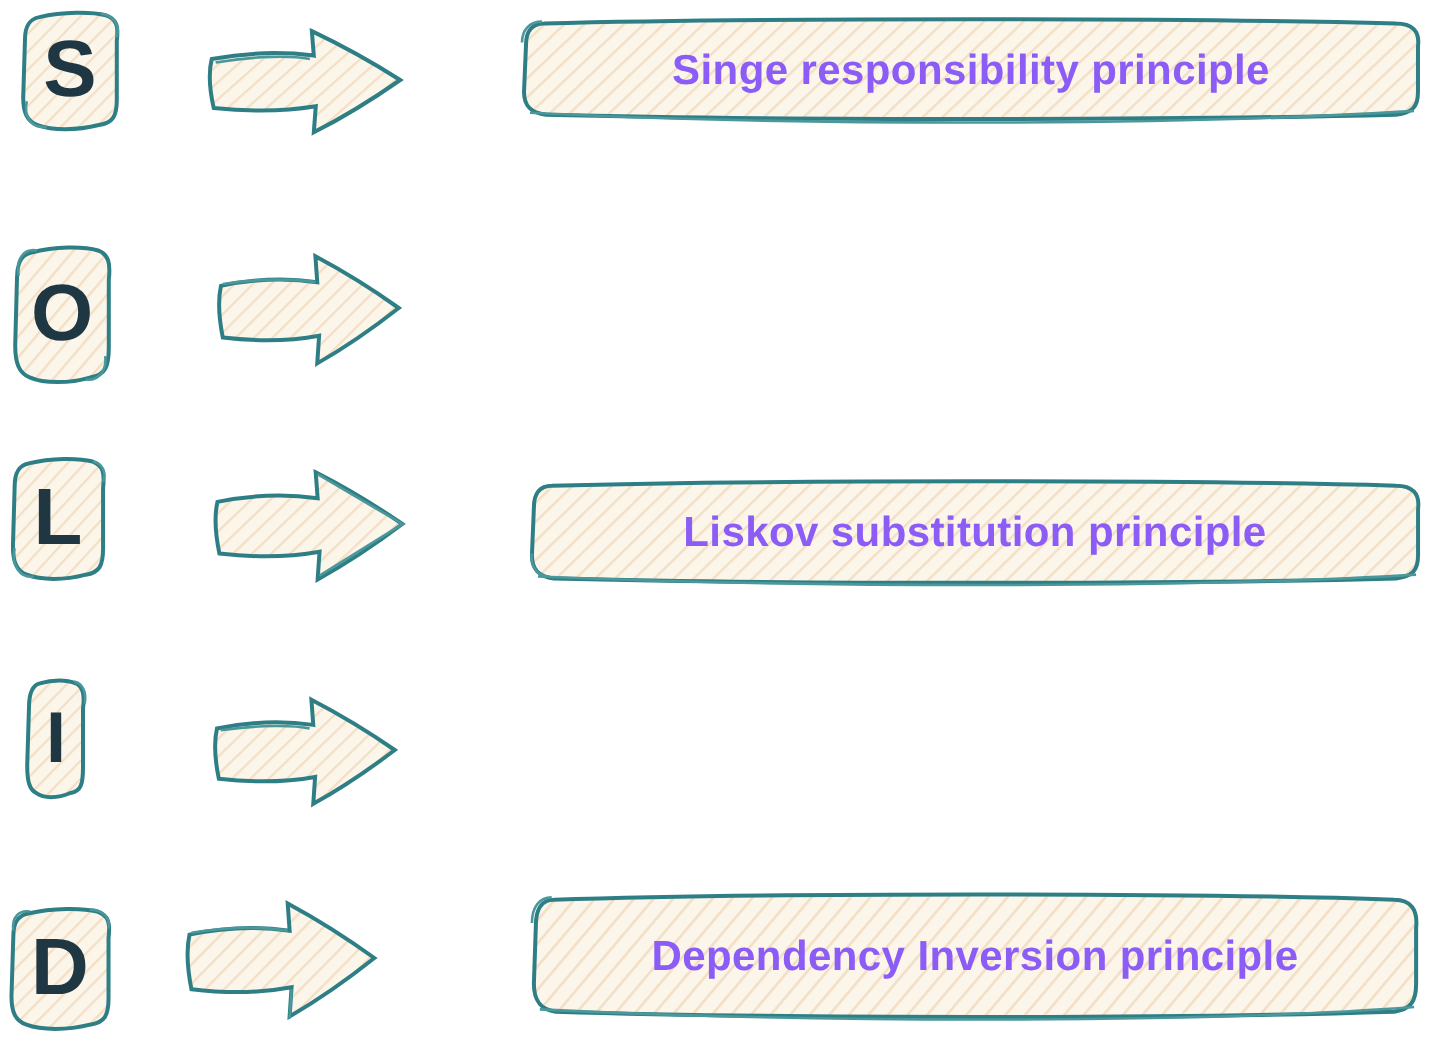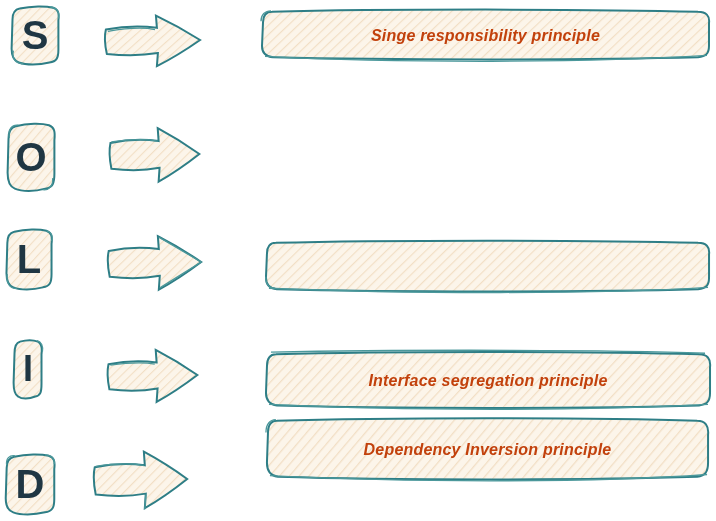--- a/index.html
+++ b/index.html
@@ -13,23 +13,22 @@
     position:absolute;left:0;top:0;width:100%;height:100%;
   }
   .tile .letter{
     position:relative;z-index:2;
     font-weight:bold;font-size:40px;line-height:1;color:#1f3643;
     transform:translateY(-1px);
   }
   .titlebox{display:flex;align-items:center;justify-content:center;}
   .titlebox .lbl{
     position:relative;z-index:2;
-    font-weight:bold;font-size:16px;color:#c2410c;letter-spacing:0.2px;
+    font-weight:bold;font-size:21px;color:#8b5cf6;letter-spacing:0.2px;
     white-space:nowrap;
-    font-style:italic;
   }
   
   .t1{left:8px;  top:4px;   width:54px; height:64px;}
   .a1{left:99px; top:6px;   width:106px;height:68px;}
   .b1{left:257px;top:7px;   width:457px;height:57px;}
   
   .t2{left:4px;  top:121px; width:54px; height:74px;}
   .a2{left:104px;top:118px; width:100px;height:72px;}
   .b2{left:260px;top:126px; width:452px;height:62px;}
   
@@ -37,21 +36,21 @@
   .a3{left:102px;top:226px; width:104px;height:72px;}
   .b3{left:261px;top:238px; width:453px;height:58px;}
   
   .t4{left:10px; top:338px; width:36px; height:64px;}
   .t4 .letter{font-size:36px;}
   .a4{left:102px;top:340px; width:100px;height:70px;}
   .b4{left:261px;top:349px; width:454px;height:64px;}
   
   .t5{left:2px;  top:452px; width:56px; height:66px;}
   .a5{left:88px; top:441px; width:104px;height:76px;}
-  .b5{left:262px;top:415px; width:451px;height:70px;}
+  .b5{left:262px;top:444px; width:451px;height:70px;}
 </style>
 </head>
 <body>
 
 <svg width="0" height="0" style="position:absolute" aria-hidden="true">
   <defs>
     <pattern id="hatch" width="7" height="7" patternUnits="userSpaceOnUse" patternTransform="rotate(45)">
       <rect width="7" height="7" fill="#fcf5ea"></rect>
       <line x1="0" y1="0" x2="0" y2="7" stroke="#f2dfc5" stroke-width="2.4"></line>
     </pattern>
@@ -106,41 +105,35 @@
     <svg viewBox="0 0 108 78" preserveAspectRatio="none">
       <path d="M7 27 C26 23 45 23 59 25 L58 11 C73 19 89 29 103 39 C89 50 73 61 59 69 L60 54 C44 57 25 57 8 55 C6 45 5 36 7 27 Z" fill="url(#hatch)" stroke="#2e7e86" stroke-width="2" vector-effect="non-scaling-stroke"></path>
       <path d="M59 12 L103 39 L60 67" fill="none" stroke="#4b989b" stroke-width="1.3" vector-effect="non-scaling-stroke"></path>
     </svg>
   </div>
   <div class="abs titlebox b3">
     <svg viewBox="0 0 456 60" preserveAspectRatio="none">
       <path d="M15 5 C120 2 336 2 440 5 C448 5 452 9 451 17 L451 41 C451 49 448 52 440 53 C330 56 128 56 16 53 C8 52 5 48 5 41 L6 16 C6 9 9 5 15 5 Z" fill="url(#hatch)" stroke="#2e7e86" stroke-width="2" vector-effect="non-scaling-stroke"></path>
       <path d="M8 52 C150 58 340 58 450 51 M5 40 C4 47 8 52 14 52" fill="none" stroke="#4b989b" stroke-width="1.3" vector-effect="non-scaling-stroke"></path>
     </svg>
+    <span class="lbl">Liskov substitution principle</span>
   </div>
 
   <div class="abs tile t4">
     <svg viewBox="0 0 40 70" preserveAspectRatio="none">
       <path d="M11 4 C18 2 26 2 31 4 C35 6 36 10 35 18 L35 50 C35 59 34 63 28 64 C21 67 13 67 9 64 C5 62 4 57 4 49 L5 17 C5 9 7 5 11 4 Z" fill="url(#hatch)" stroke="#2e7e86" stroke-width="2" vector-effect="non-scaling-stroke"></path>
       <path d="M30 3 C35 4 37 9 36 15" fill="none" stroke="#4b989b" stroke-width="1.3" vector-effect="non-scaling-stroke"></path>
     </svg>
     <span class="letter">I</span>
   </div>
   <div class="abs arrow a4">
     <svg viewBox="0 0 108 78" preserveAspectRatio="none">
       <path d="M7 27 C26 23 45 23 59 25 L58 11 C73 19 89 29 103 39 C89 50 73 61 59 69 L60 54 C44 57 25 57 8 55 C6 45 5 36 7 27 Z" fill="url(#hatch)" stroke="#2e7e86" stroke-width="2" vector-effect="non-scaling-stroke"></path>
       <path d="M9 28 C30 25 48 25 57 27" fill="none" stroke="#4b989b" stroke-width="1.3" vector-effect="non-scaling-stroke"></path>
     </svg>
-  </div>
-  <div class="abs titlebox b4">
-    <svg viewBox="0 0 456 60" preserveAspectRatio="none">
-      <path d="M15 5 C120 2 336 2 440 5 C448 5 452 9 451 17 L451 41 C451 49 448 52 440 53 C330 56 128 56 16 53 C8 52 5 48 5 41 L6 16 C6 9 9 5 15 5 Z" fill="url(#hatch)" stroke="#2e7e86" stroke-width="2" vector-effect="non-scaling-stroke"></path>
-      <path d="M10 3 C160 0 360 1 446 4 M8 52 C140 58 330 58 449 52" fill="none" stroke="#4b989b" stroke-width="1.3" vector-effect="non-scaling-stroke"></path>
-    </svg>
-    <span class="lbl">Interface segregation principle</span>
   </div>
 
   <div class="abs tile t5">
     <svg viewBox="0 0 60 70" preserveAspectRatio="none">
       <path d="M13 5 C26 2 42 2 50 4 C56 6 57 10 56 18 L56 50 C56 59 54 63 46 64 C34 67 20 67 12 64 C6 62 4 57 4 49 L5 17 C5 9 8 6 13 5 Z" fill="url(#hatch)" stroke="#2e7e86" stroke-width="2" vector-effect="non-scaling-stroke"></path>
       <path d="M46 3 C53 3 57 7 56 13 M5 14 C4 7 8 3 14 4" fill="none" stroke="#4b989b" stroke-width="1.3" vector-effect="non-scaling-stroke"></path>
     </svg>
     <span class="letter">D</span>
   </div>
   <div class="abs arrow a5">

